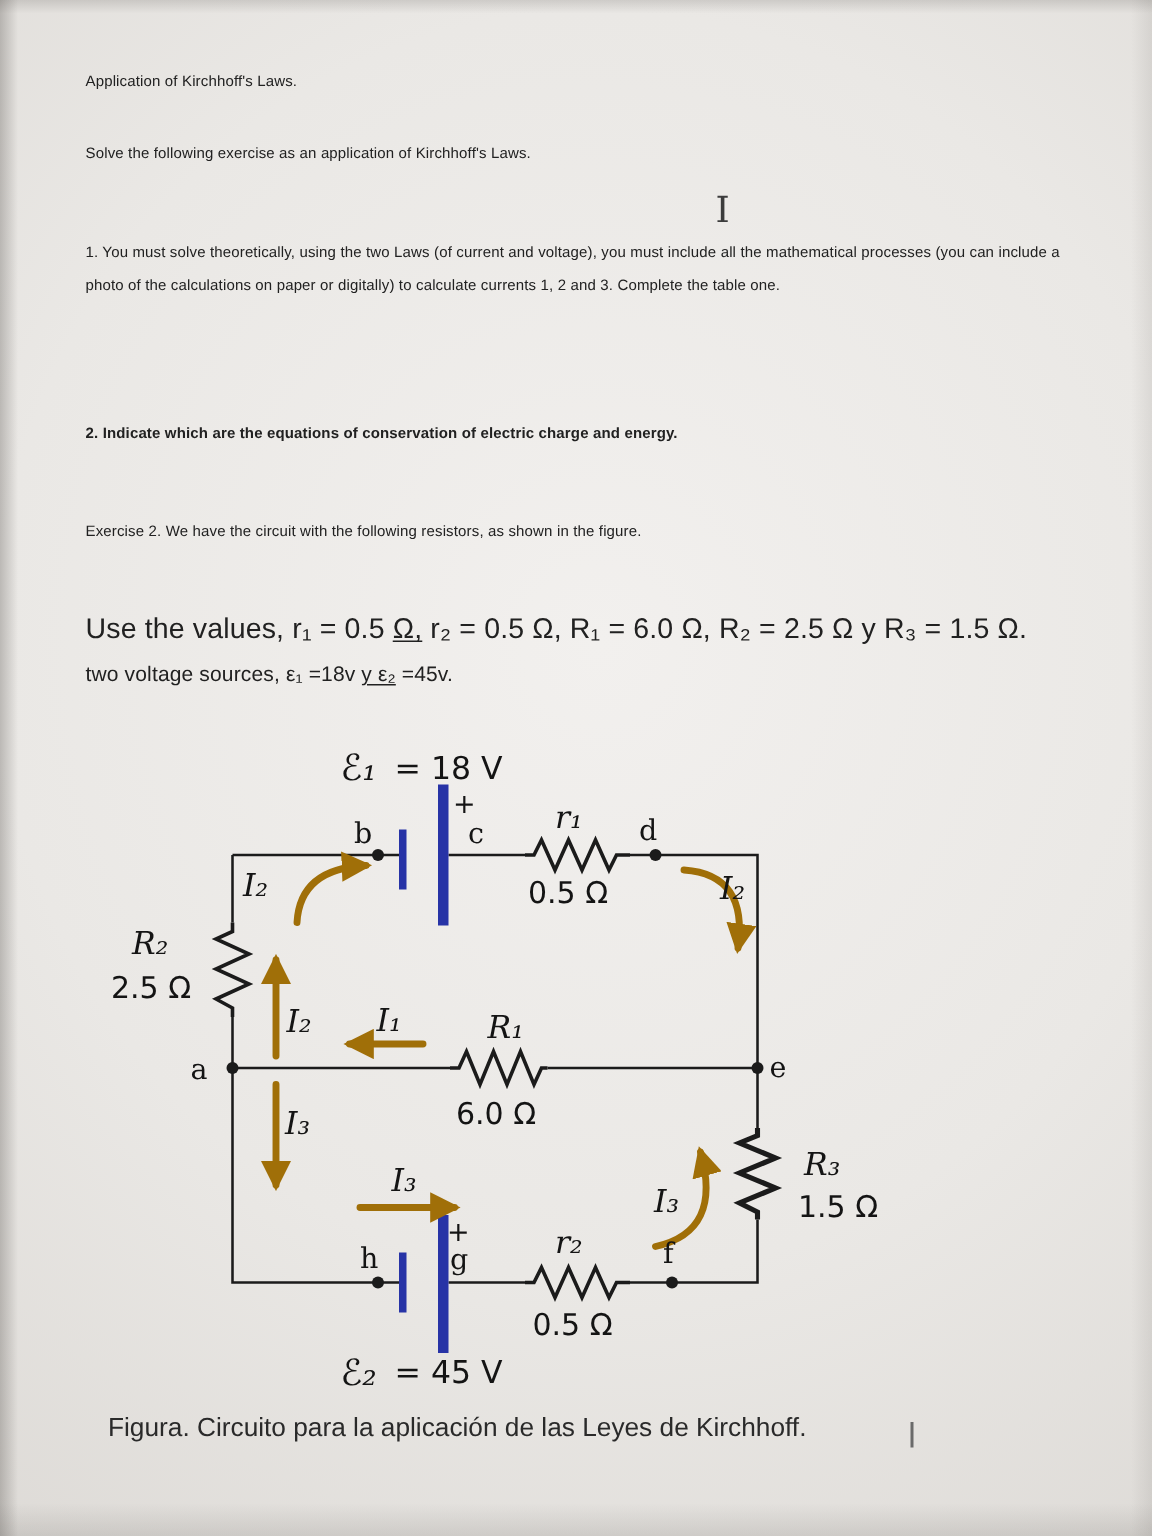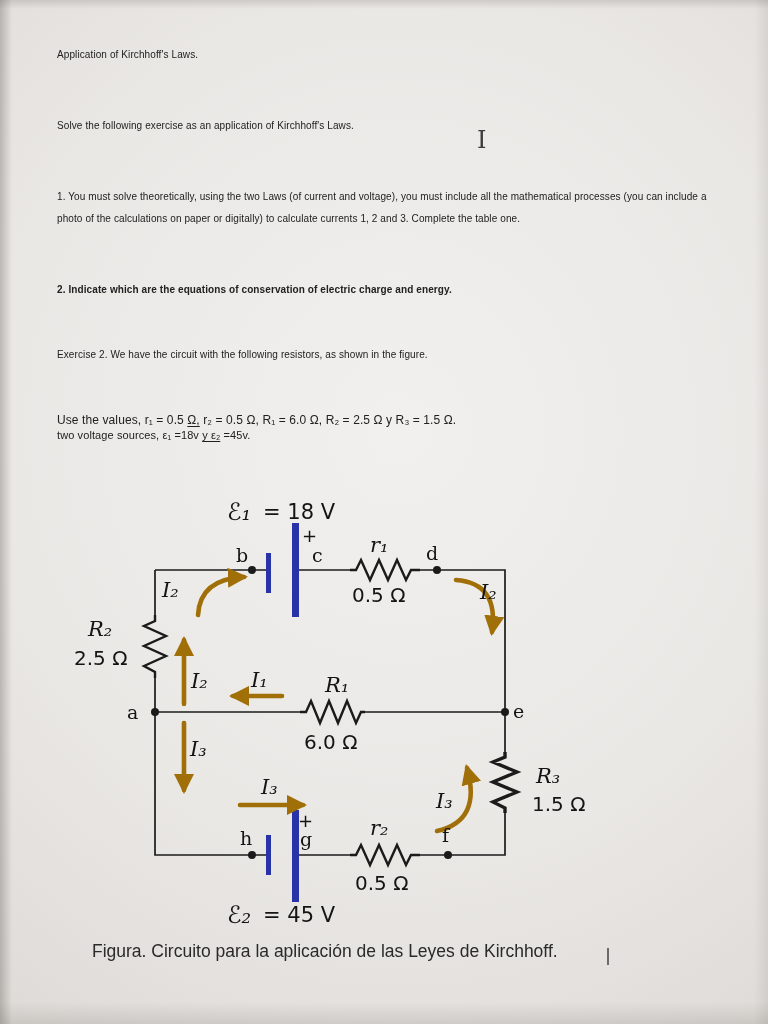--- a/index.html
+++ b/index.html
@@ -12,32 +12,32 @@
     position:absolute;inset:0;
     background:
       linear-gradient(90deg, rgba(80,76,72,.30) 0px, rgba(0,0,0,0) 12px),
       linear-gradient(180deg, rgba(80,76,72,.18) 0px, rgba(0,0,0,0) 9px),
       linear-gradient(0deg, rgba(80,76,72,.14) 0px, rgba(0,0,0,0) 22px),
       linear-gradient(270deg, rgba(80,76,72,.10) 0px, rgba(0,0,0,0) 14px),
       radial-gradient(95% 75% at 52% 42%, #f2f0ee 0%, #eae8e5 55%, #dcd9d5 100%);
   }
   .t{position:absolute;left:57px;margin:0;font-size:10px;line-height:22px;letter-spacing:.1px;}
   .title{top:44px;}
-  .intro{top:115px;}
-  .item1{top:186px;width:672px;}
+  .intro{top:92px;}
+  .item1{top:158px;width:672px;}
   .item2{top:279px;font-weight:bold;}
   .exercise{top:344px;}
-  .values{top:409px;font-size:12px;}
-  .sources{top:424px;font-size:11px;}
+  .values{top:409px;font-size:19px;}
+  .sources{top:438px;font-size:14px;}
   .u{text-decoration:underline;text-underline-offset:2px;}
   .ibeam{
     position:absolute;left:477px;top:128px;margin:0;
     font-family:"DejaVu Serif",serif;font-size:24px;color:#3c3c3c;line-height:24px;
   }
-  .caption{position:absolute;left:92px;top:941px;margin:0;font-size:17.5px;color:#2a2a2a;}
+  .caption{position:absolute;left:72px;top:941px;margin:0;font-size:17.5px;color:#2a2a2a;}
   .caret{position:absolute;left:607px;top:948px;width:2px;height:17px;background:#6a6a6a;}
   .figure{position:absolute;left:0;top:480px;}
 
   
   .wire{fill:none;stroke:var(--wire,#1b1b1b);stroke-width:1.7;}
   .res{fill:none;stroke:var(--wire,#1b1b1b);stroke-width:2.4;stroke-linejoin:miter;}
   .res-bold{stroke-width:3.4;}
   .bat{fill:var(--battery,#2733a6);stroke:none;}
   .dot{fill:var(--wire,#1b1b1b);}
   .cur{fill:none;stroke:var(--arrow,#a06f08);stroke-width:4.6;stroke-linecap:round;}

